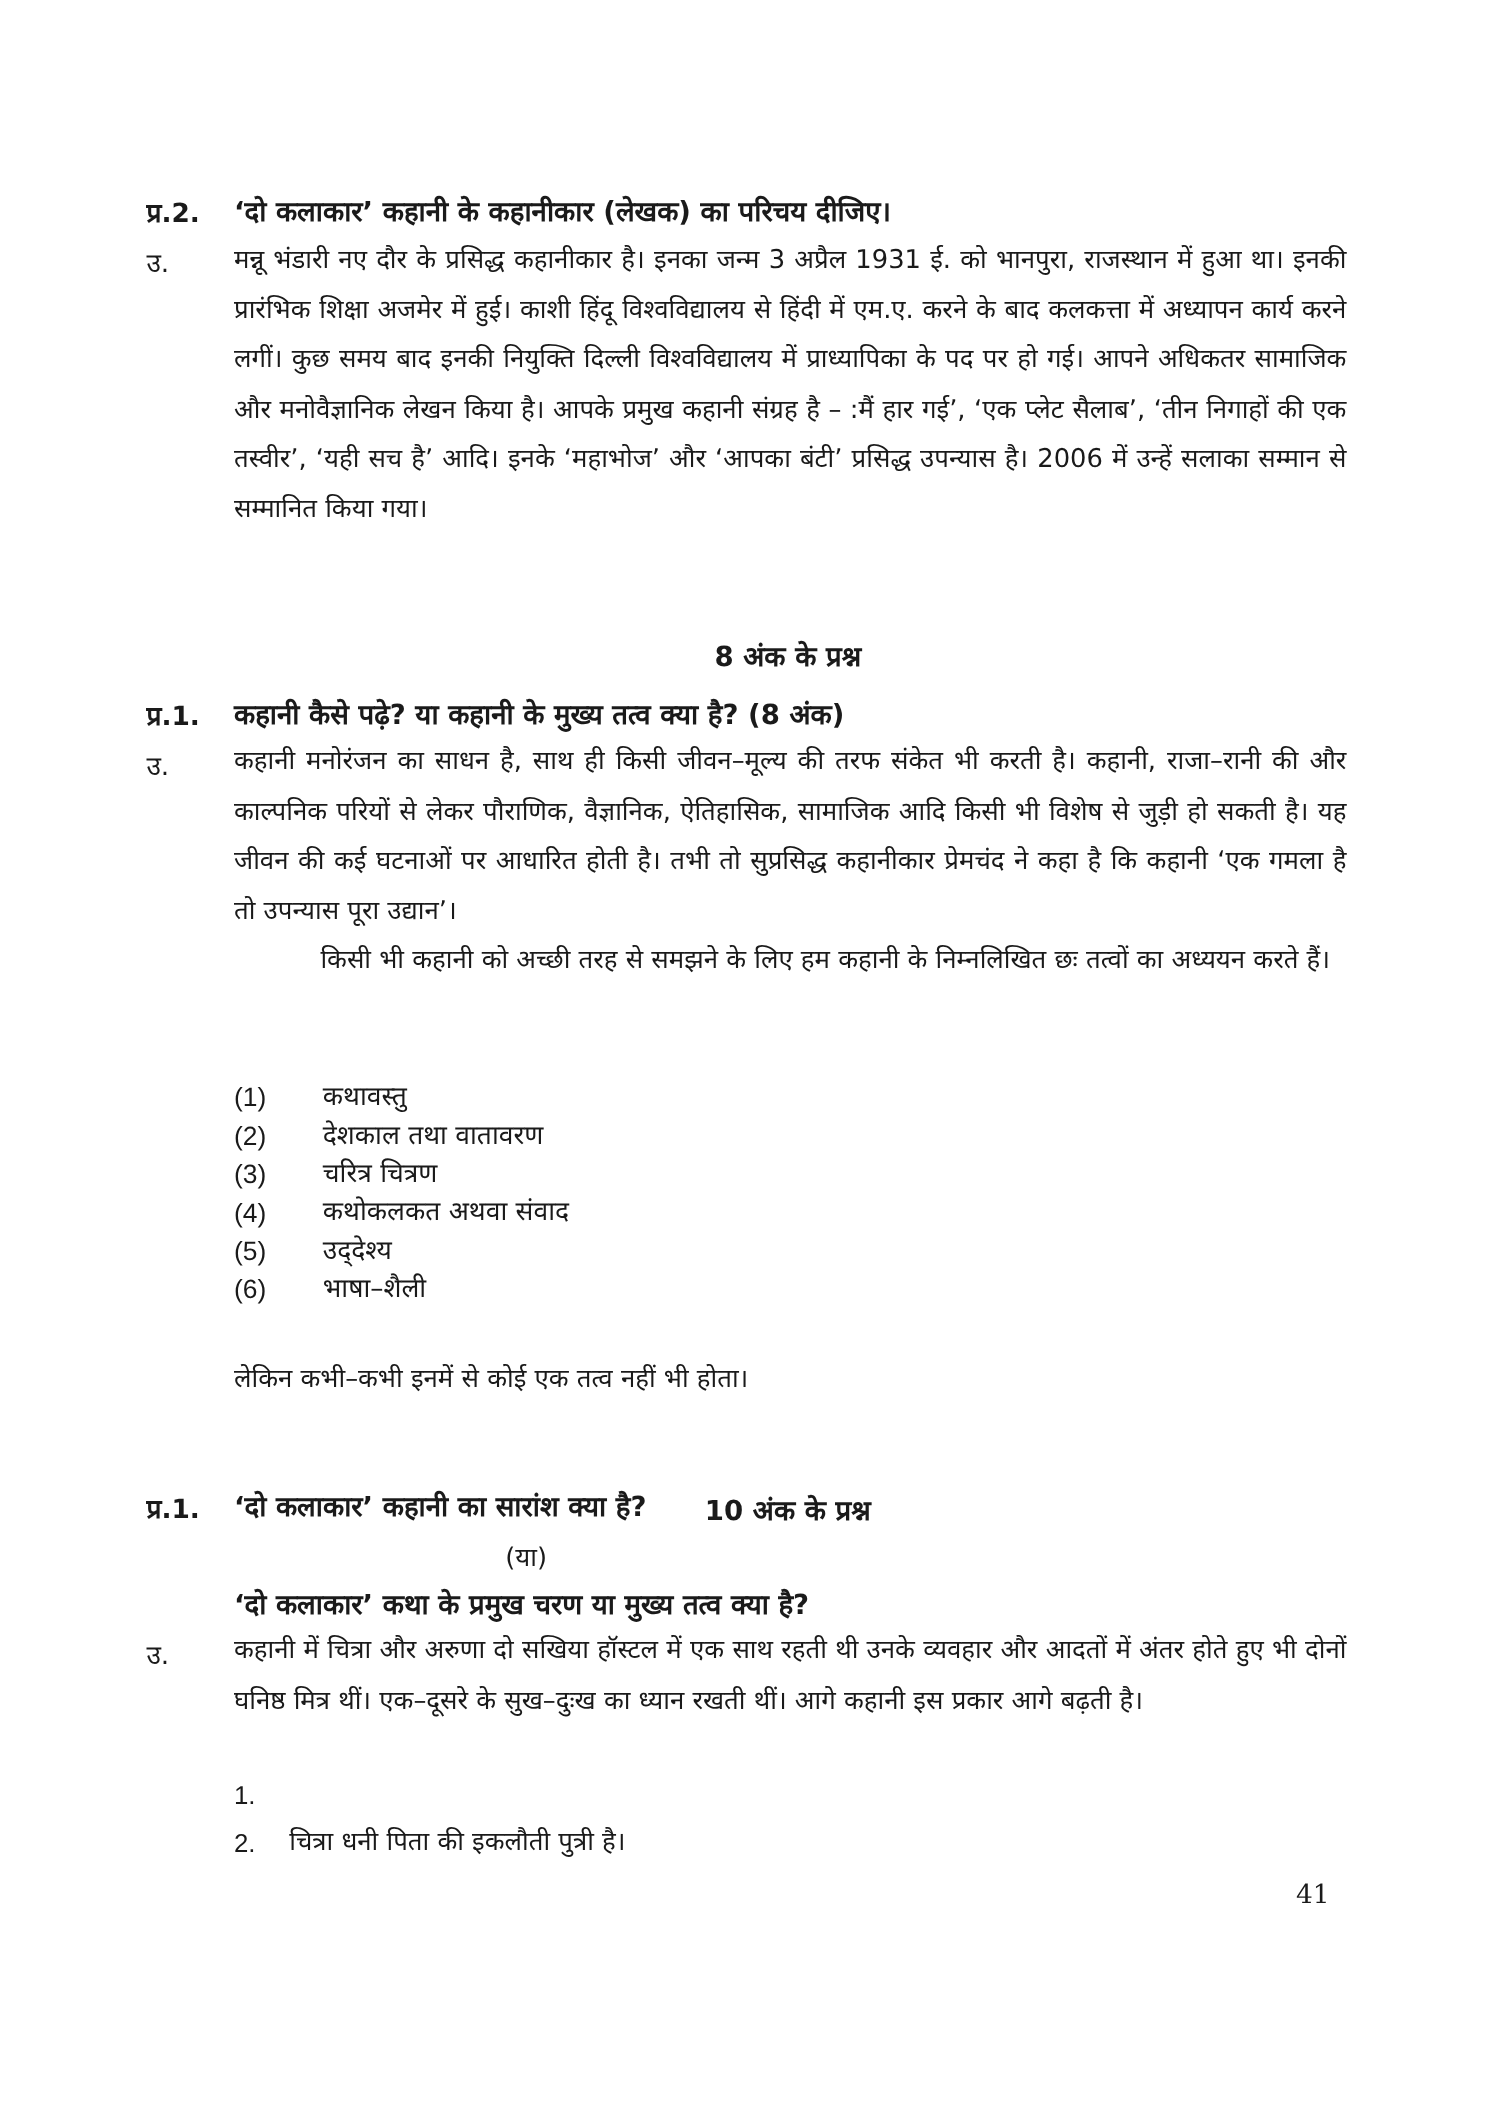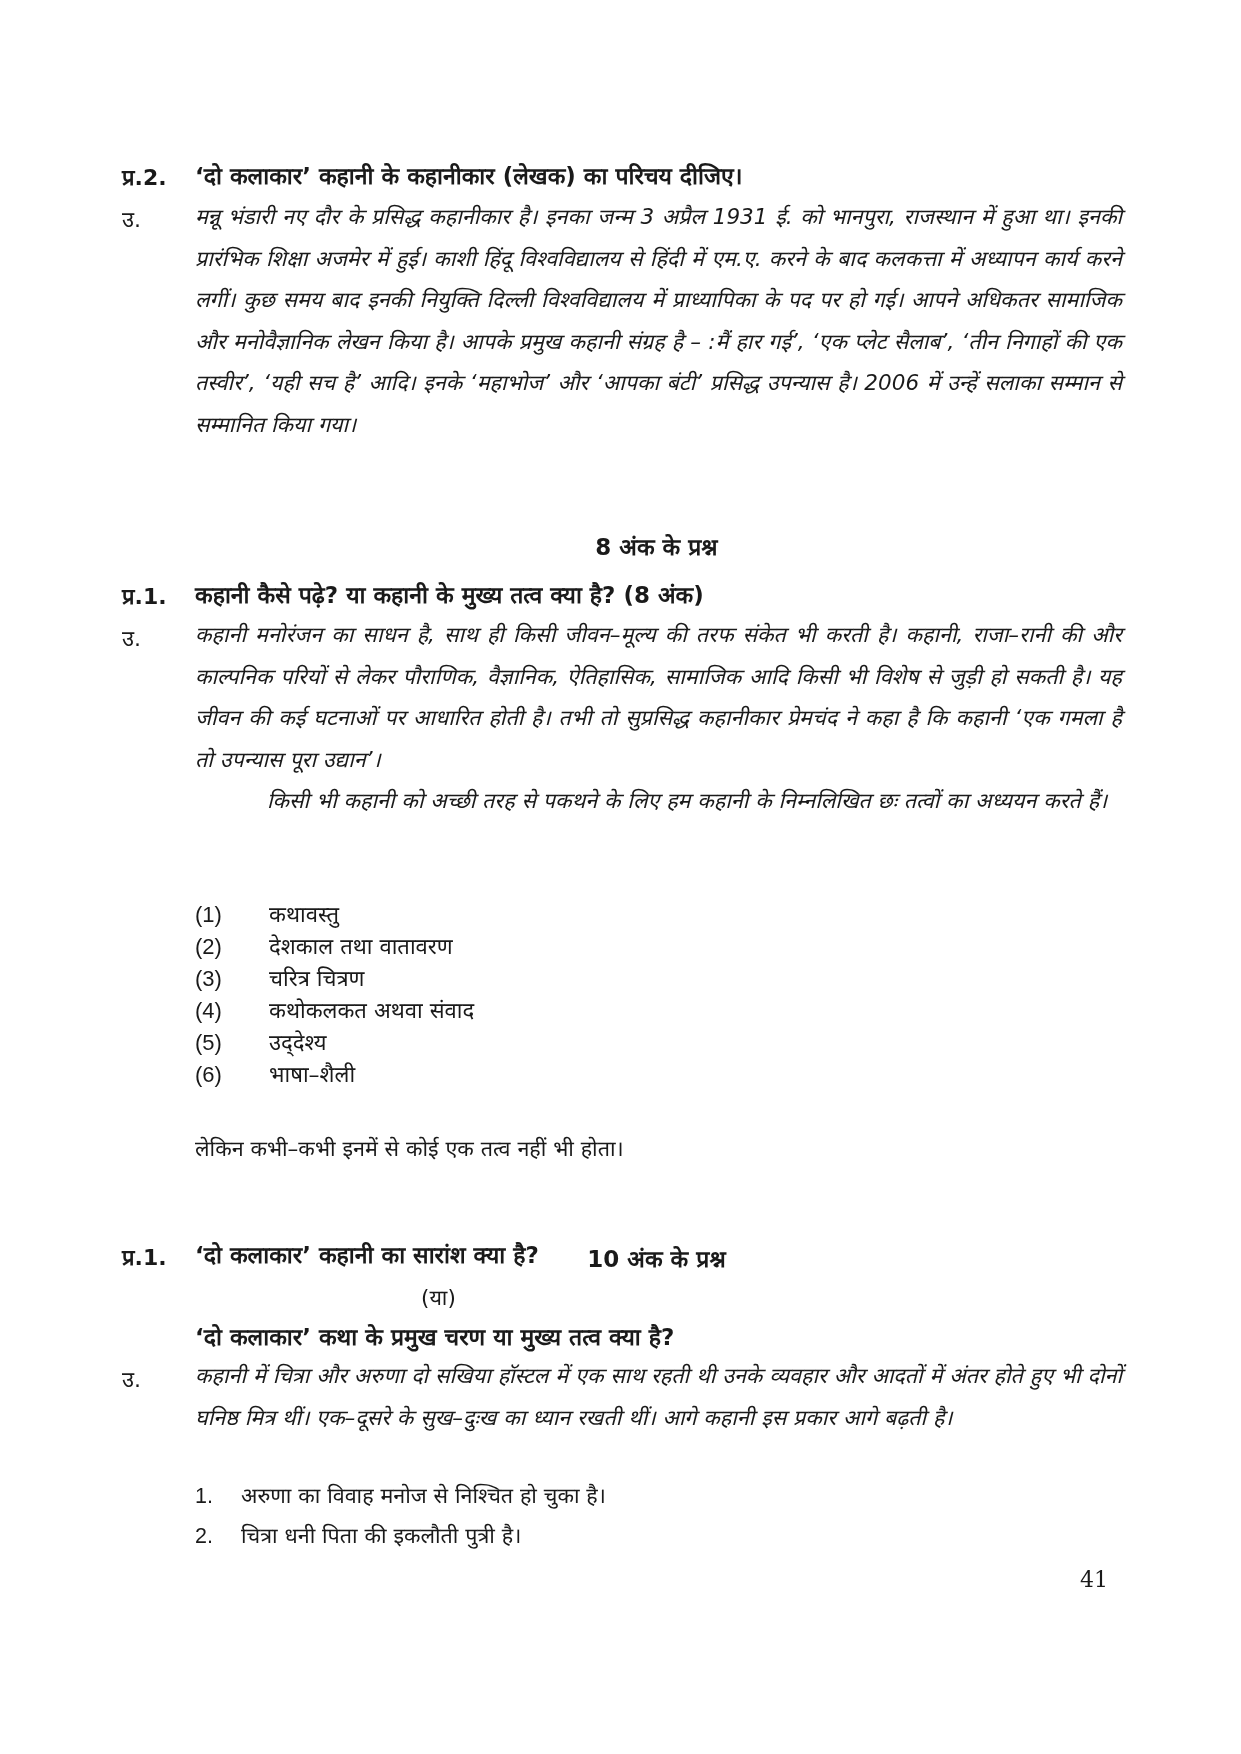--- a/index.html
+++ b/index.html
@@ -3,21 +3,21 @@
 <meta charset="utf-8">
 <style>
   html, body { margin:0; padding:0; background:#ffffff; }
   body { width:1241px; height:1754px; position:relative; overflow:hidden;
          font-family:"DejaVu Sans", sans-serif; color:#1a1a1a; }
   .page { position:absolute; left:0; top:0; width:1241px; height:1754px;padding-left:24px; }
   .label { position:absolute; left:122px; font-size:22px; }
   .label.bold { font-weight:bold; }
   .qtext { position:absolute; left:195px; font-size:23px; font-weight:bold; white-space:nowrap; }
   .para { position:absolute; left:195px; width:927px; font-size:21.5px; line-height:41.5px;
-          text-align:justify; text-align-last:left;font-style:italic; }
+          text-align:justify; text-align-last:left; }
   .center-h { position:absolute; left:0; width:1241px; text-align:center; font-weight:bold; font-size:23px; }
   .center-h span { position:relative; left:36px; }
   .list6 { position:absolute; left:195px; font-size:22px; line-height:32px; }
   .list6 .li { display:flex; }
   .list6 .num { width:74px; font-family:"Liberation Sans", sans-serif; }
   .plain { position:absolute; left:195px; font-size:21.5px; white-space:nowrap; }
   .ya { position:absolute; left:421px; font-size:21.5px; }
   .numlist { position:absolute; left:195px; font-size:21.5px; line-height:40px; }
   .numlist .li { display:flex; }
   .numlist .num { width:46px; font-family:"Liberation Sans", sans-serif; }
@@ -32,21 +32,21 @@
   <div class="label bold" style="top:161px;">प्र.2.</div>
   <div class="qtext" style="top:159px;">‘दो कलाकार’ कहानी के कहानीकार (लेखक) का परिचय दीजिए।</div>
   <div class="label" style="top:203px;">उ.</div>
   <div class="para" style="top:196px;">मन्नू भंडारी नए दौर के प्रसिद्ध कहानीकार है। इनका जन्म 3 अप्रैल 1931 ई. को भानपुरा, राजस्थान में हुआ था। इनकी प्रारंभिक शिक्षा अजमेर में हुई। काशी हिंदू विश्वविद्यालय से हिंदी में एम.ए. करने के बाद कलकत्ता में अध्यापन कार्य करने लगीं। कुछ समय बाद इनकी नियुक्ति दिल्ली विश्वविद्यालय में प्राध्यापिका के पद पर हो गई। आपने अधिकतर सामाजिक और मनोवैज्ञानिक लेखन किया है। आपके प्रमुख कहानी संग्रह है – :मैं हार गई’, ‘एक प्लेट सैलाब’, ‘तीन निगाहों की एक तस्वीर’, ‘यही सच है’ आदि। इनके ‘महाभोज’ और ‘आपका बंटी’ प्रसिद्ध उपन्यास है। 2006 में उन्हें सलाका सम्मान से सम्मानित किया गया।</div>
 
   <div class="center-h" style="top:530px;"><span>8 अंक के प्रश्न</span></div>
   <div class="label bold" style="top:580px;">प्र.1.</div>
   <div class="qtext" style="top:578px;">कहानी कैसे पढ़े? या कहानी के मुख्य तत्व क्या है? (8 अंक)</div>
   <div class="label" style="top:622px;">उ.</div>
   <div class="para" style="top:614px;">कहानी मनोरंजन का साधन है, साथ ही किसी जीवन–मूल्य की तरफ संकेत भी करती है। कहानी, राजा–रानी की और काल्पनिक परियों से लेकर पौराणिक, वैज्ञानिक, ऐतिहासिक, सामाजिक आदि किसी भी विशेष से जुड़ी हो सकती है। यह जीवन की कई घटनाओं पर आधारित होती है। तभी तो सुप्रसिद्ध कहानीकार प्रेमचंद ने कहा है कि कहानी ‘एक गमला है तो उपन्यास पूरा उद्यान’।</div>
-  <div class="para" style="top:780px; text-indent:72px;">किसी भी कहानी को अच्छी तरह से पकथने के लिए हम कहानी के निम्नलिखित छः तत्वों का अध्ययन करते हैं।</div>
+  <div class="para" style="top:780px; text-indent:72px;">किसी भी कहानी को अच्छी तरह से समझने के लिए हम कहानी के निम्नलिखित छः तत्वों का अध्ययन करते हैं।</div>
 
   <div class="list6" style="top:899px;">
     <div class="li">
         <span class="num">(1)</span>
         <span>कथावस्तु</span>
       </div>
     <div class="li">
         <span class="num">(2)</span>
         <span>देशकाल तथा वातावरण</span>
       </div>
@@ -74,21 +74,20 @@
   <div class="label bold" style="top:1241px;">प्र.1.</div>
   <div class="qtext" style="top:1238px;">‘दो कलाकार’ कहानी का सारांश क्या है?</div>
   <div class="ya" style="top:1282px;">(या)</div>
   <div class="qtext" style="top:1320px;">‘दो कलाकार’ कथा के प्रमुख चरण या मुख्य तत्व क्या है?</div>
   <div class="label" style="top:1363px;">उ.</div>
   <div class="para" style="top:1355px;">कहानी में चित्रा और अरुणा दो सखिया हॉस्टल में एक साथ रहती थी उनके व्यवहार और आदतों में अंतर होते हुए भी दोनों घनिष्ठ मित्र थीं। एक–दूसरे के सुख–दुःख का ध्यान रखती थीं। आगे कहानी इस प्रकार आगे बढ़ती है।</div>
 
   <div class="numlist" style="top:1476px;">
     <div class="li">
         <span class="num">1.</span>
-        <span>अरुणा का विवाह मनोज से निश्चित हो चुका है।</span>
       </div>
     <div class="li">
         <span class="num">2.</span>
         <span>चित्रा धनी पिता की इकलौती पुत्री है।</span>
       </div>
   </div>
 
   <div class="pageno">41</div>
 </div>
 

